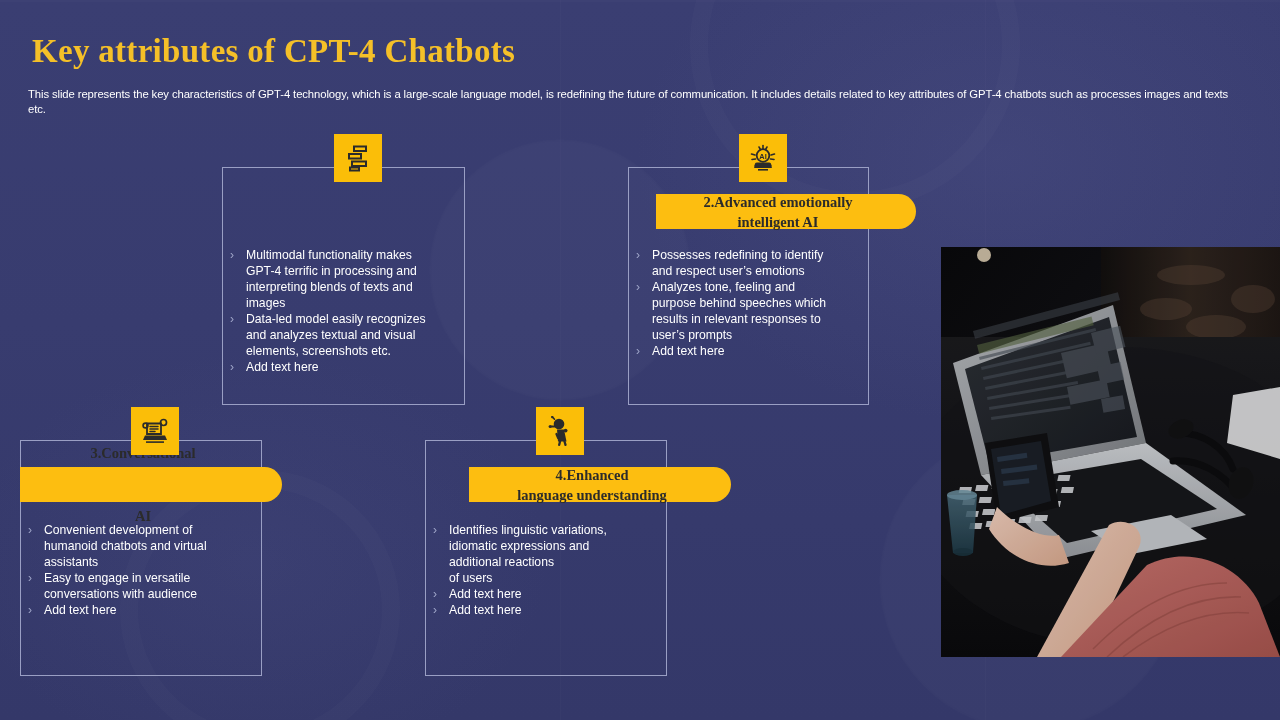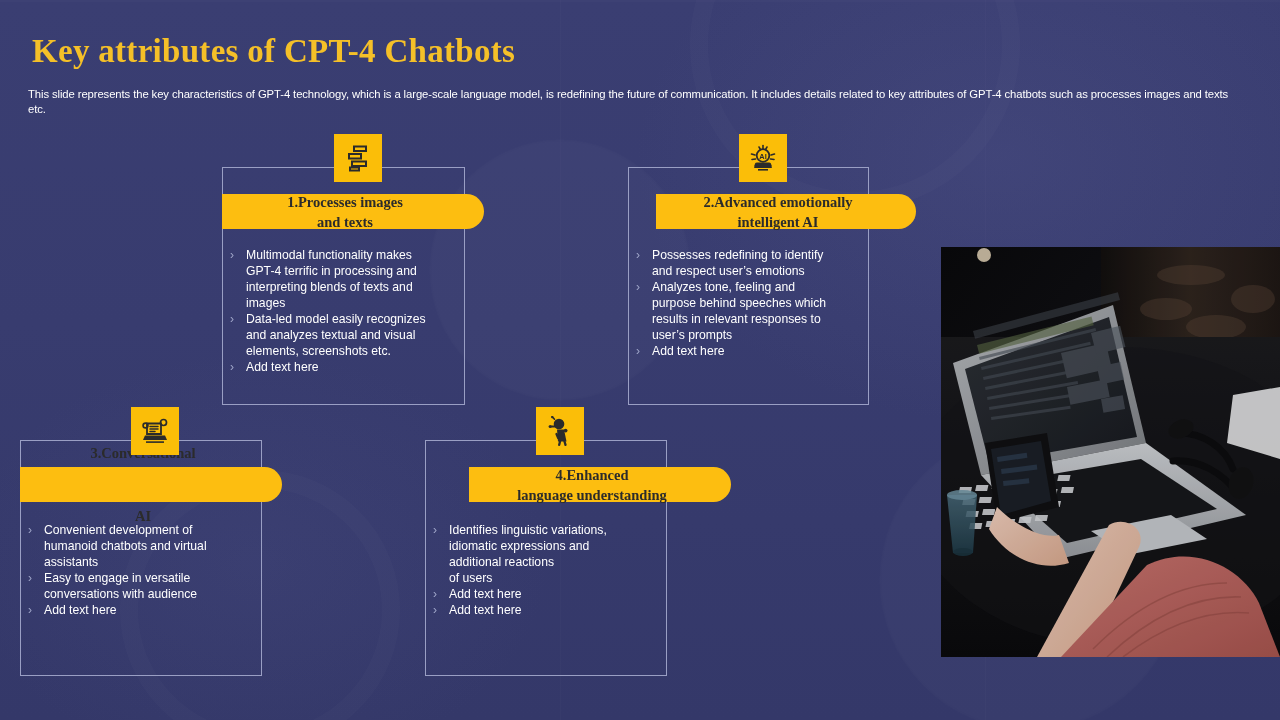--- a/index.html
+++ b/index.html
@@ -184,24 +184,20 @@
     <svg width="30" height="30" viewBox="0 0 30 30" aria-hidden="true">
       <g fill="none" stroke="#2b2b2b" stroke-width="2">
         <rect x="11" y="3.5" width="12" height="4.5"></rect>
         <rect x="6" y="11" width="12" height="4.5"></rect>
         <rect x="9" y="18.5" width="14" height="4.5"></rect>
         <rect x="7" y="24.5" width="9" height="3"></rect>
       </g>
     </svg>
   </div>
 
-  <div class="card-banner" style="left:222px;top:194px;width:262px;height:35px;">
-    <span>1.Processes images</span>
-    <span class="l2">and texts</span>
-  </div>
 
   <div class="bullets" style="left:226px;top:247px;width:226px;">
     <div class="bullet">
       <span class="chev">›</span>
       <span class="btxt">Multimodal functionality makes
 GPT-4 terrific in processing and
 interpreting blends of texts and
 images</span>
     </div>
     <div class="bullet">

